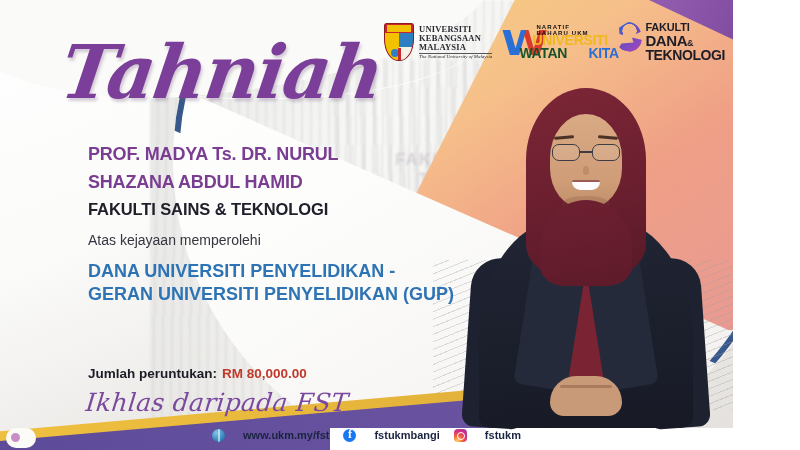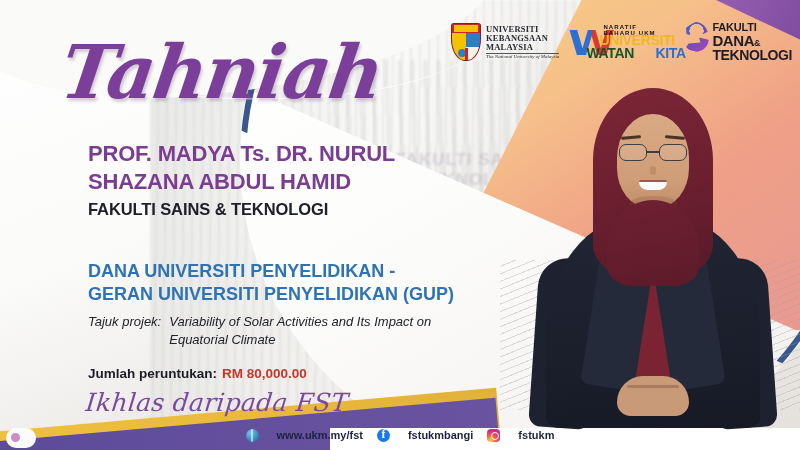--- a/index.html
+++ b/index.html
@@ -2,21 +2,21 @@
 <html><head>
 <meta charset="utf-8">
 <style>
   * { margin:0; padding:0; box-sizing:border-box; }
   body {
     width:800px; height:450px; overflow:hidden;
     font-family:"Liberation Sans", sans-serif;
     background:#ffffff;
   }
   #banner {
-    position:relative; width:800px; height:450px; overflow:hidden;
+    position:relative; width:733px; height:450px; overflow:hidden;
     background:#f2f2f0;
   }
 
   
   .bg-base {
     position:absolute; inset:0;
     background:
       linear-gradient(160deg,#ffffff 0%,#fbfbfa 38%,#eceae7 68%,#e4e1dd 100%);
   }
   
@@ -222,21 +222,21 @@
     font-family:"DejaVu Serif", serif;
     font-style:italic; font-weight:bold;
     font-size:74px; line-height:84px;
     color:#7b3f99;
     text-shadow:2px 3px 3px rgba(120,90,130,.30);
     letter-spacing:-2px;
     transform:skewX(-8deg);
   }
   .name {
     position:absolute; left:88px; top:140px; width:430px;
-    color:#7a3d91; font-weight:bold; font-size:22px; line-height:28px;
+    color:#7a3d91; font-weight:bold; font-size:18px; line-height:28px;
     letter-spacing:-.2px;
   }
   .name .ln2 { display:block; }
   .faculty {
     position:absolute; left:88px; top:200px;
     color:#20202c; font-weight:bold; font-size:16.5px; letter-spacing:-.1px;
   }
   .atas {
     position:absolute; left:88px; top:232px;
     color:#35353f; font-size:14px;
@@ -370,29 +370,27 @@
 
   <div class="content">
     <div class="tahniah">Tahniah</div>
 
     <div class="name">
       <span>PROF. MADYA  Ts. DR. NURUL</span>
       <span class="ln2">SHAZANA ABDUL HAMID</span>
     </div>
 
     <div class="faculty">FAKULTI SAINS &amp; TEKNOLOGI</div>
+    <div class="atas">Atas kejayaan memperolehi</div>
 
     <div class="grant">
       <span>DANA UNIVERSITI PENYELIDIKAN -</span>
       <span class="g2">GERAN UNIVERSITI PENYELIDIKAN (GUP)</span>
     </div>
 
-    <div class="projek">
-      <span class="lbl">Tajuk projek:</span><span class="val">Variability of Solar Activities and Its Impact on Equatorial Climate</span>
-    </div>
 
     <div class="jumlah">
       <span>Jumlah peruntukan:</span><span class="amt">RM 80,000.00</span>
     </div>
 
     <div class="ikhlas">Ikhlas daripada FST</div>
   </div>
 
   <div class="footer">
     <div class="fitem">

